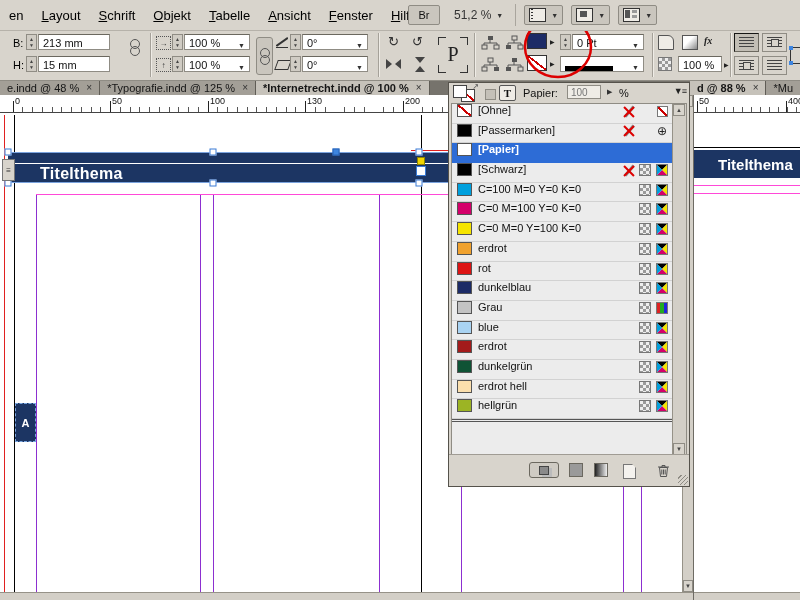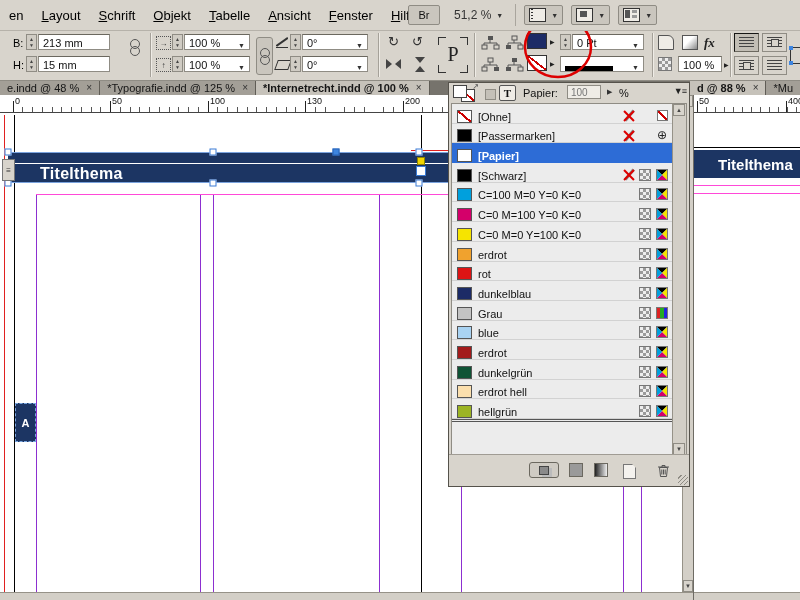--- a/index.html
+++ b/index.html
@@ -54,21 +54,21 @@
   .cb.bl{left:0;bottom:0;border-left:1px solid #333;border-bottom:1px solid #333}
   .cb.br{right:0;bottom:0;border-right:1px solid #333;border-bottom:1px solid #333}
   .treeic{position:absolute;width:20px;height:16px}
   .swatchbox{position:absolute;width:20px;height:16px;border:1px solid #333;box-sizing:border-box}
   .tinyarr{position:absolute;font-size:6px;color:#222}
   .strokebar{width:48px;height:5px;background:#000;margin-right:4px}
   .chk{background-color:#eee;background-image:
         linear-gradient(45deg,#9a9a9a 25%,transparent 25%,transparent 75%,#9a9a9a 75%),
         linear-gradient(45deg,#9a9a9a 25%,transparent 25%,transparent 75%,#9a9a9a 75%);
         background-size:6px 6px;background-position:0 0,3px 3px;border:1px solid #777;box-sizing:border-box}
-  .fxtxt{font-family:"Liberation Serif","DejaVu Serif",serif;font-style:italic;font-weight:bold;font-size:13px;color:#222}
+  .fxtxt{font-family:"Liberation Serif","DejaVu Serif",serif;font-style:italic;font-weight:bold;font-size:10px;color:#222}
   .wrapbtn{position:absolute;width:25px;height:19px;border:1px solid #8f8c84;background:#d8d4cc;box-sizing:border-box;
            display:flex;align-items:center;justify-content:center}
   .wrapbtn.pressed{background:#c2beb5;border-color:#6b685f;border-style:inset}
   .wraplines{width:15px;height:11px;background:repeating-linear-gradient(180deg,#444 0 1px,transparent 1px 3px)}
   .wraplines.sq::after{content:'';display:block;width:6px;height:6px;background:#d8d4cc;border:1px solid #444;margin:2px auto 0}
   .frameic{position:absolute;width:15px;height:15px;border:1px solid #333;background:#d8d4cc}
   .frameic i{position:absolute;width:4px;height:4px;background:#3d85e0}
   .frameic .h1{left:-2px;top:-2px}
   .frameic .h3{left:-2px;bottom:-2px}
   #redcircle{position:absolute;left:520px;top:14px;z-index:70;pointer-events:none}
@@ -130,21 +130,21 @@
         display:flex;align-items:center;justify-content:center}
   .tintlbl{position:absolute;left:74px;top:4px;font-size:11px}
   .tintfld{position:absolute;left:118px;top:2px;width:34px;height:14px;background:#efece6;border:1px solid #8f8c84;
            color:#777;font-size:10px;display:flex;align-items:center;padding:0 3px;box-sizing:border-box}
   .tintarr{position:absolute;left:158px;top:5px;font-size:7px;color:#333}
   .pctlbl{position:absolute;left:170px;top:4px;font-size:11px}
   .pmenu{position:absolute;right:3px;top:3px;font-size:9px;color:#222;letter-spacing:-1px}
   .sw-list{position:absolute;left:2px;top:20px;width:236px;height:353px;background:#ececec;
            border:1px solid #8f8c84;box-sizing:border-box}
   .sw-rows{position:absolute;left:0;top:0;right:13px;bottom:0;overflow:hidden}
-  .sw-row{height:19.7px;display:flex;align-items:flex-end;gap:6px;padding-left:5px;
+  .sw-row{height:19.7px;display:flex;align-items:flex-start;gap:6px;padding-left:5px;
           border-bottom:1px solid #d2d2d2;box-sizing:border-box;background:#ececec}
   .sw-row.sel{background:#2d6cd6;color:#fff;font-weight:bold;border-bottom-color:#2d6cd6}
   .chip{width:15px;height:13px;border:1px solid #555;box-sizing:border-box;flex:0 0 auto}
   .chip.none{background:#fff;background-image:linear-gradient(to top right,transparent 44%,#c00 44%,#c00 56%,transparent 56%)}
   .sw-name{flex:1;font-size:11px;white-space:nowrap;overflow:hidden}
   .sw-icons{display:flex;gap:3px;padding-right:4px}
   .slot{width:14px;height:14px;display:flex;align-items:center;justify-content:center}
   .pn{position:relative;width:11px;height:11px}
   .pn::before{content:'';position:absolute;left:5px;top:-1px;width:3px;height:13px;background:#8a8a8a;transform:rotate(40deg)}
   .pn::after{content:'';position:absolute;left:5px;top:-1px;width:2px;height:14px;background:#d00;transform:rotate(-45deg)}

